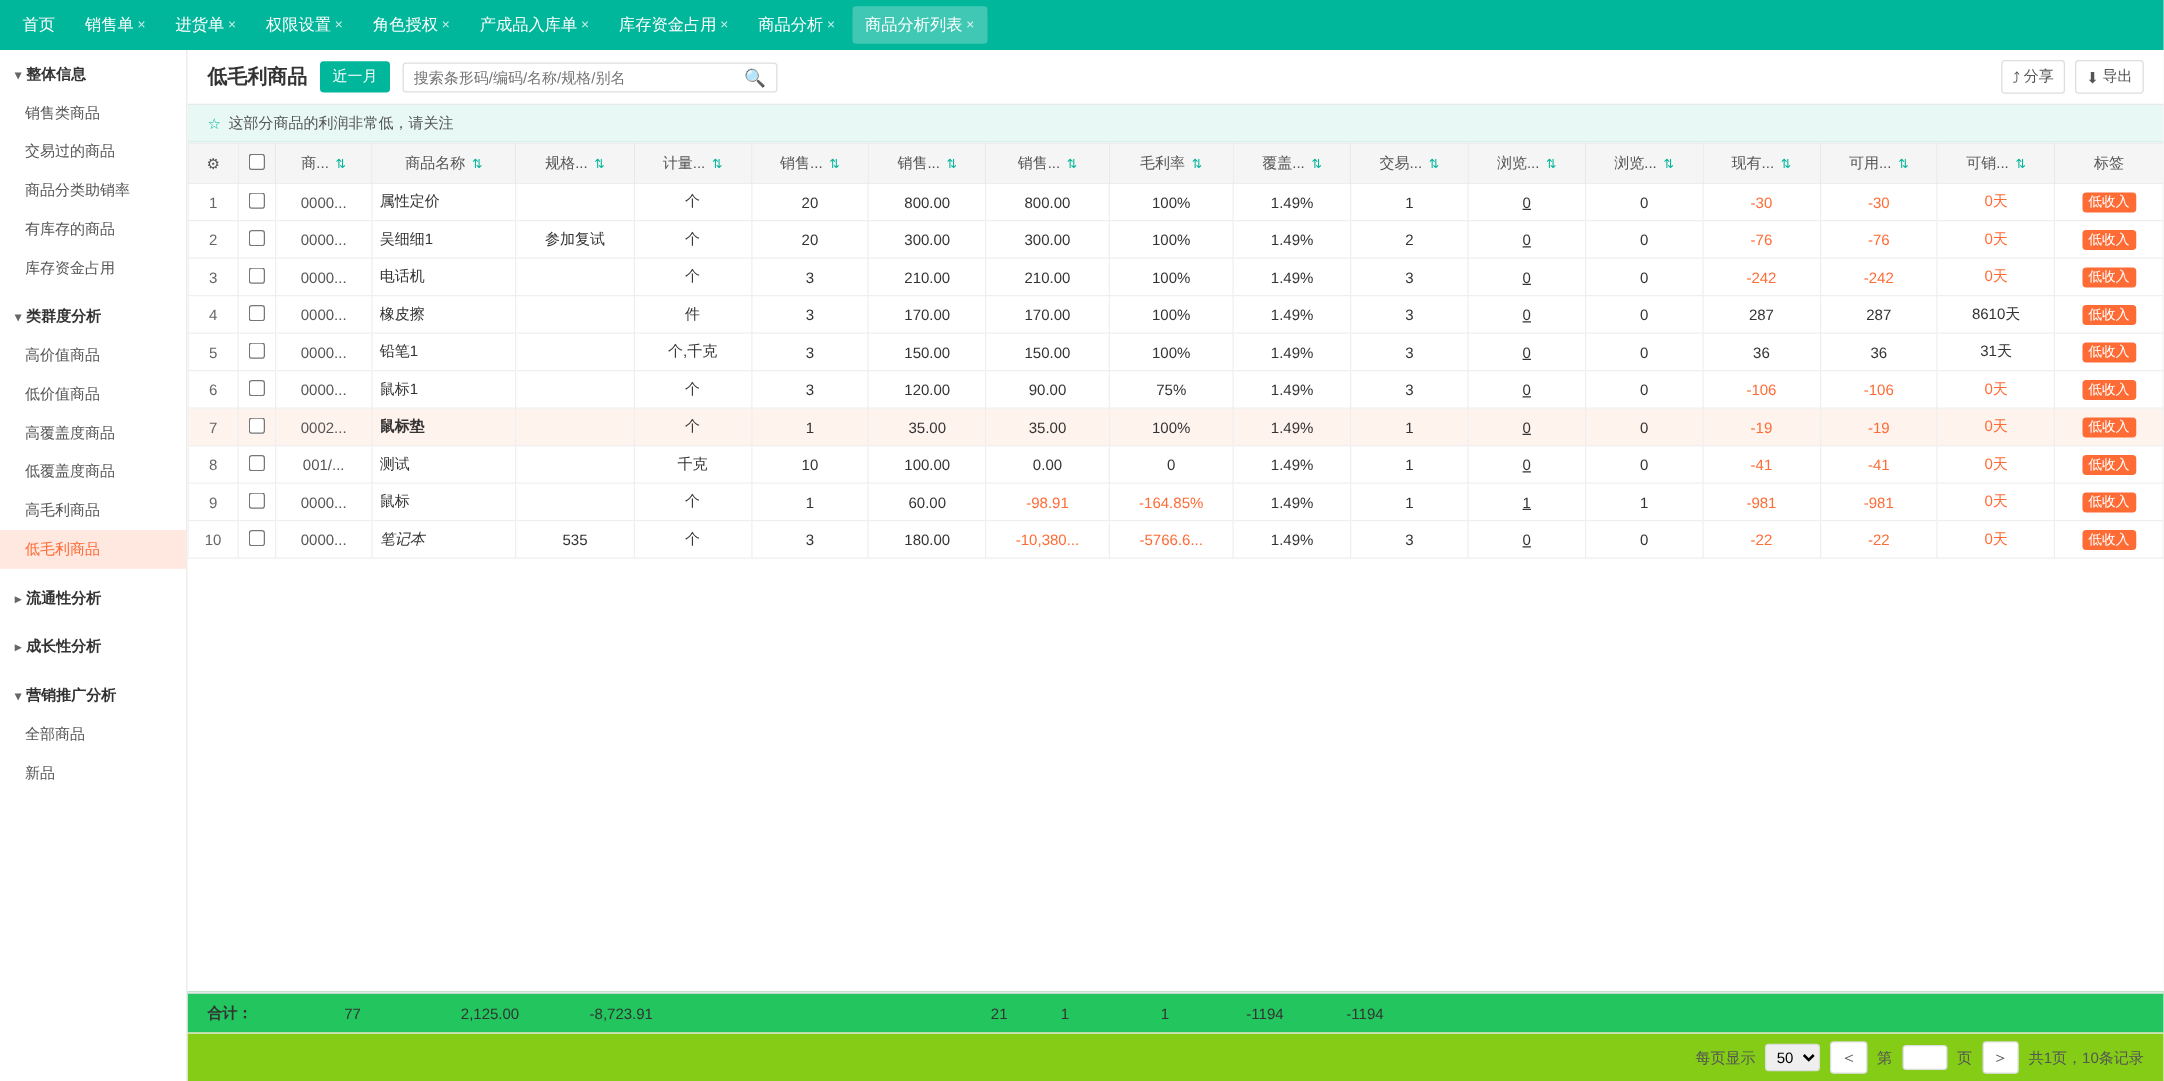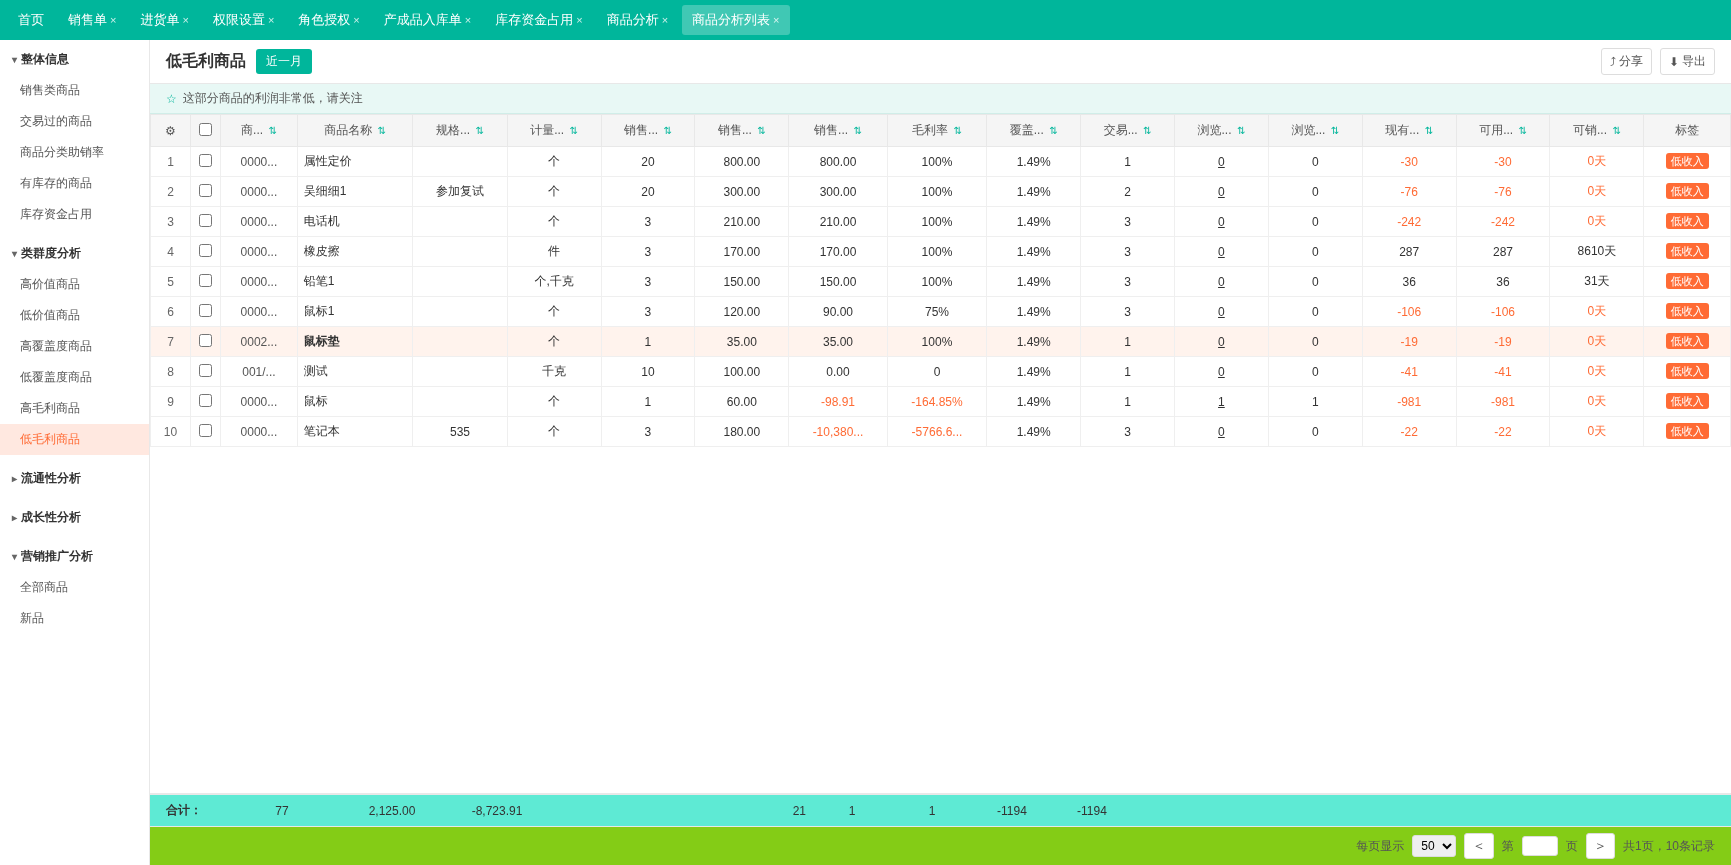--- a/index.html
+++ b/index.html
@@ -185,21 +185,21 @@
       background: #ff6b35;
       color: #fff;
       padding: 2px 5px;
       border-radius: 3px;
       font-size: 11px;
     }
     .text-blue { color: #4a90d9; text-decoration: underline; cursor: pointer; }
 
     
     .table-footer {
-      background: #5eead4;
+      background: #22c55e;
       border-top: 2px solid #e8e8e8;
       padding: 7px 16px;
       display: flex;
       align-items: center;
       flex-shrink: 0;
     }
     .footer-label { font-weight: bold; color: #333; margin-right: 20px; }
     .footer-values {
       display: flex;
       gap: 0;
@@ -342,20 +342,24 @@
       <div class="sidebar-item">全部商品</div>
       <div class="sidebar-item">新品</div>
     </div>
   </aside>
 
   <div class="content-area">
 
     <div class="page-header">
       <h1 class="page-title">低毛利商品</h1>
       <button class="time-filter-btn">近一月</button>
+      <div class="search-box">
+        <input type="text" placeholder="搜索条形码/编码/名称/规格/别名" style="">
+        <span class="search-icon">🔍</span>
+      </div>
       <div class="header-actions">
         <button class="action-btn">
           <span>⤴</span>
           <span>分享</span>
         </button>
         <button class="action-btn">
           <span>⬇</span>
           <span>导出</span>
         </button>
       </div>
@@ -568,21 +572,21 @@
       <td>1</td>
       <td style="color:#ff6b35;">-981</td>
       <td style="color:#ff6b35;">-981</td>
       <td style="color:#ff6b35;">0天</td>
       <td><span class="tag-badge">低收入</span></td>
     </tr>
             <tr>
       <td style="color:#666;">10</td>
       <td><input type="checkbox" style=""></td>
       <td style="color:#555;">0000...</td>
-      <td style="text-align:left;color:#333;">笔记本</td>
+      <td style="text-align:left;color:#333;font-style:italic;">笔记本</td>
       <td>535</td>
       <td>个</td>
       <td>3</td>
       <td>180.00</td>
       <td style="color:#ff6b35;">-10,380...</td>
       <td style="color:#ff6b35;">-5766.6...</td>
       <td>1.49%</td>
       <td>3</td>
       <td class="text-blue">0</td>
       <td>0</td>

